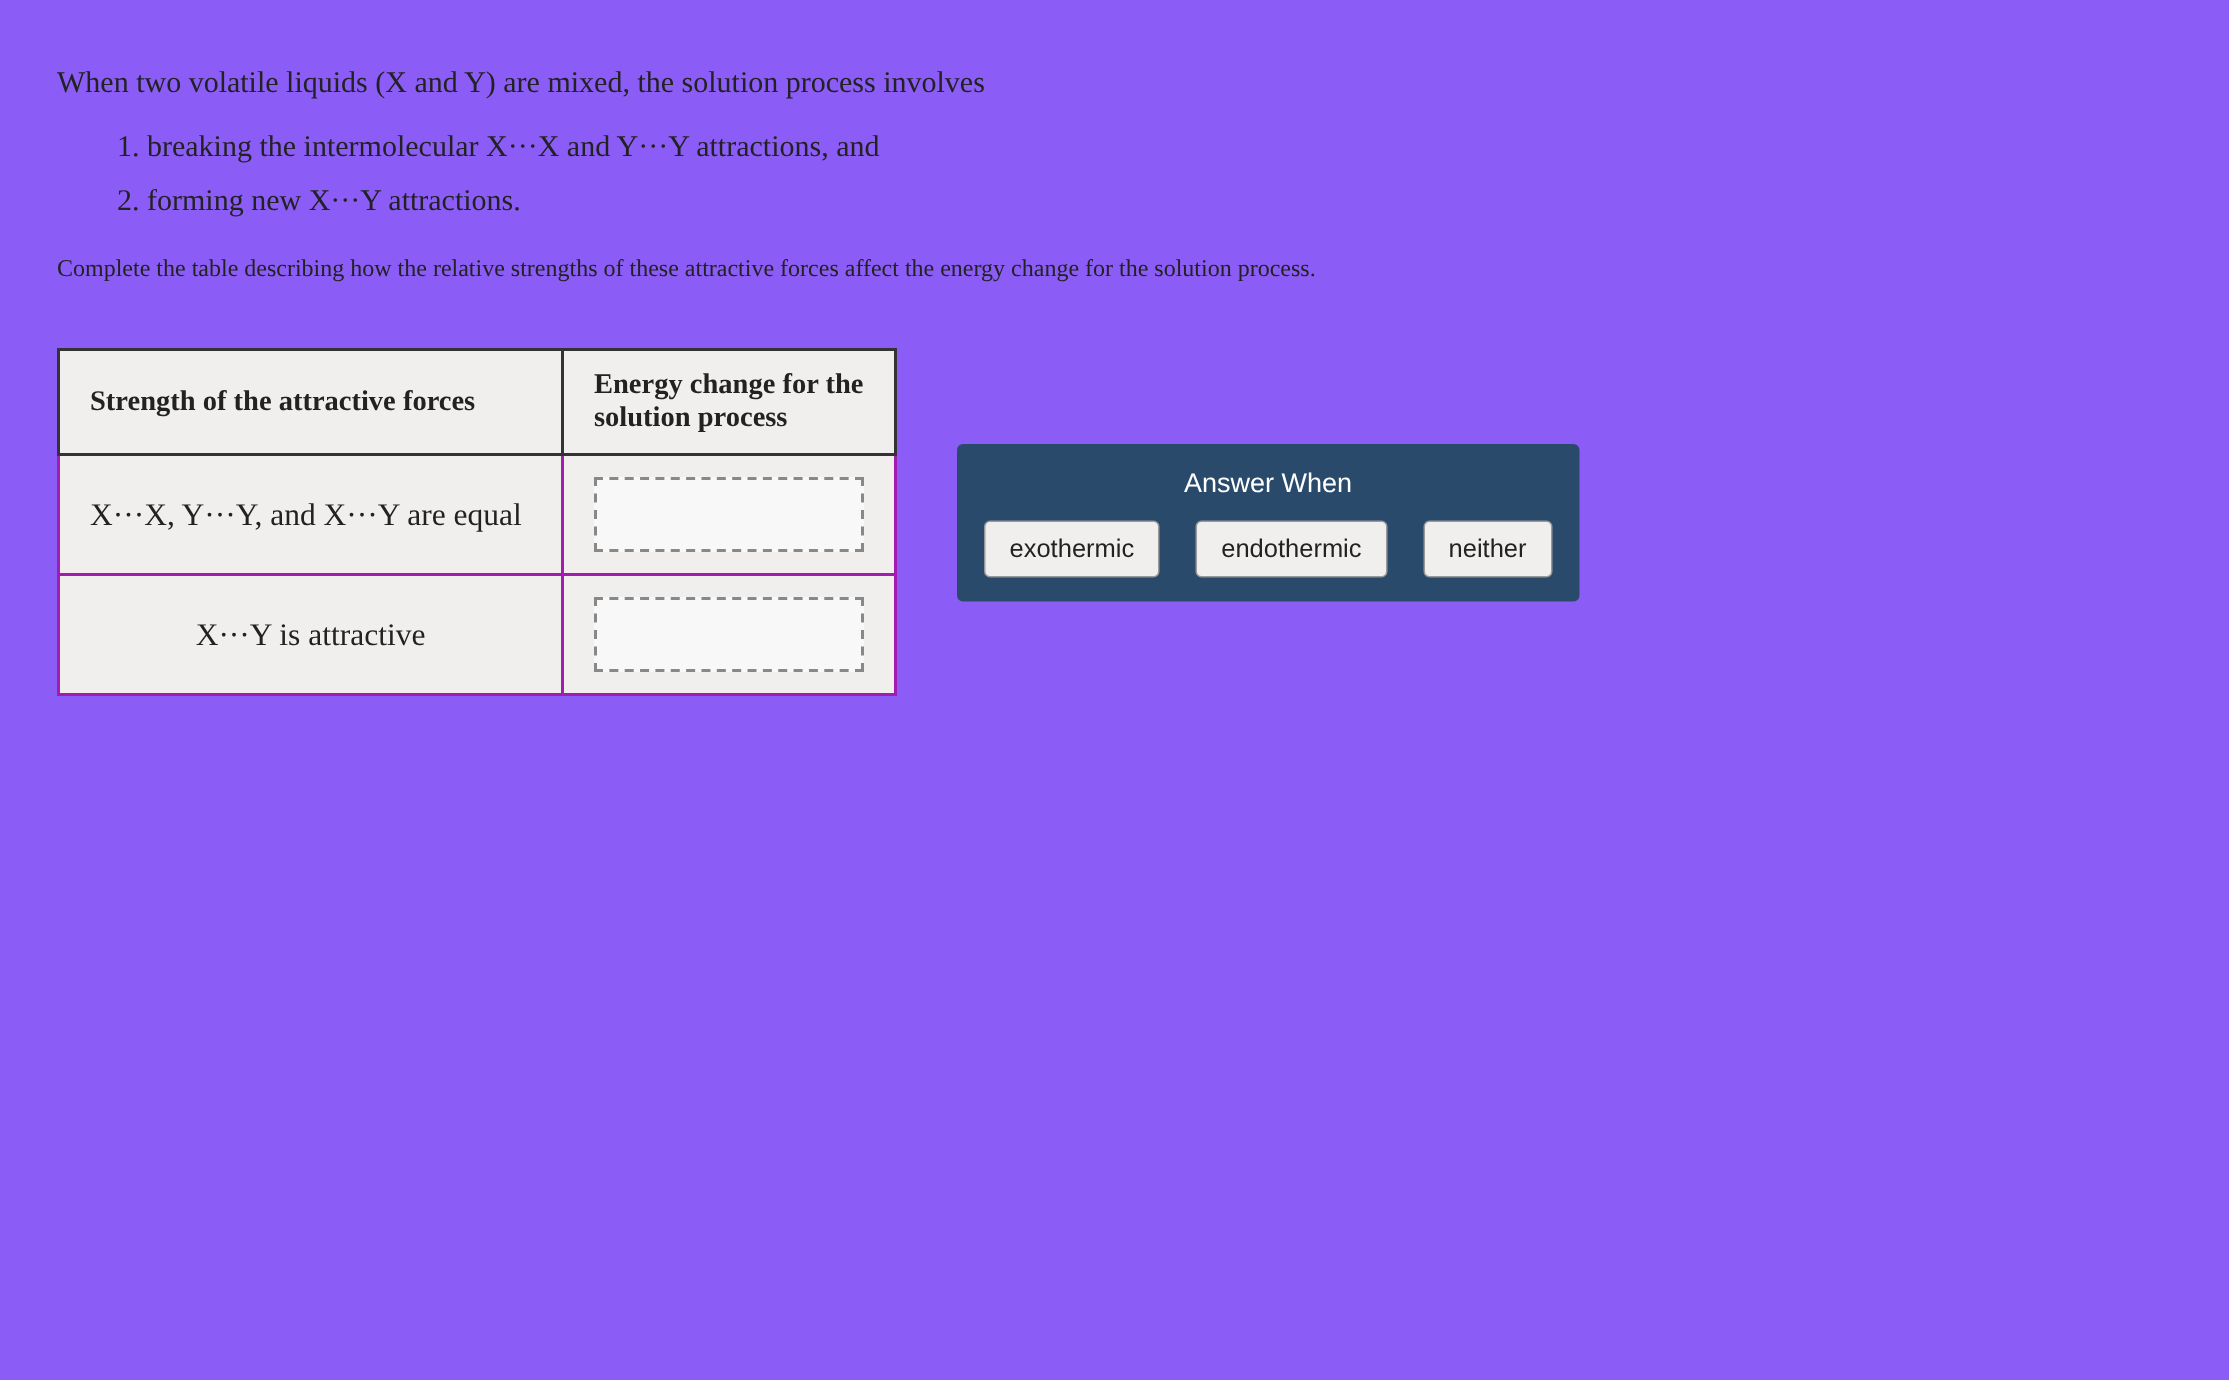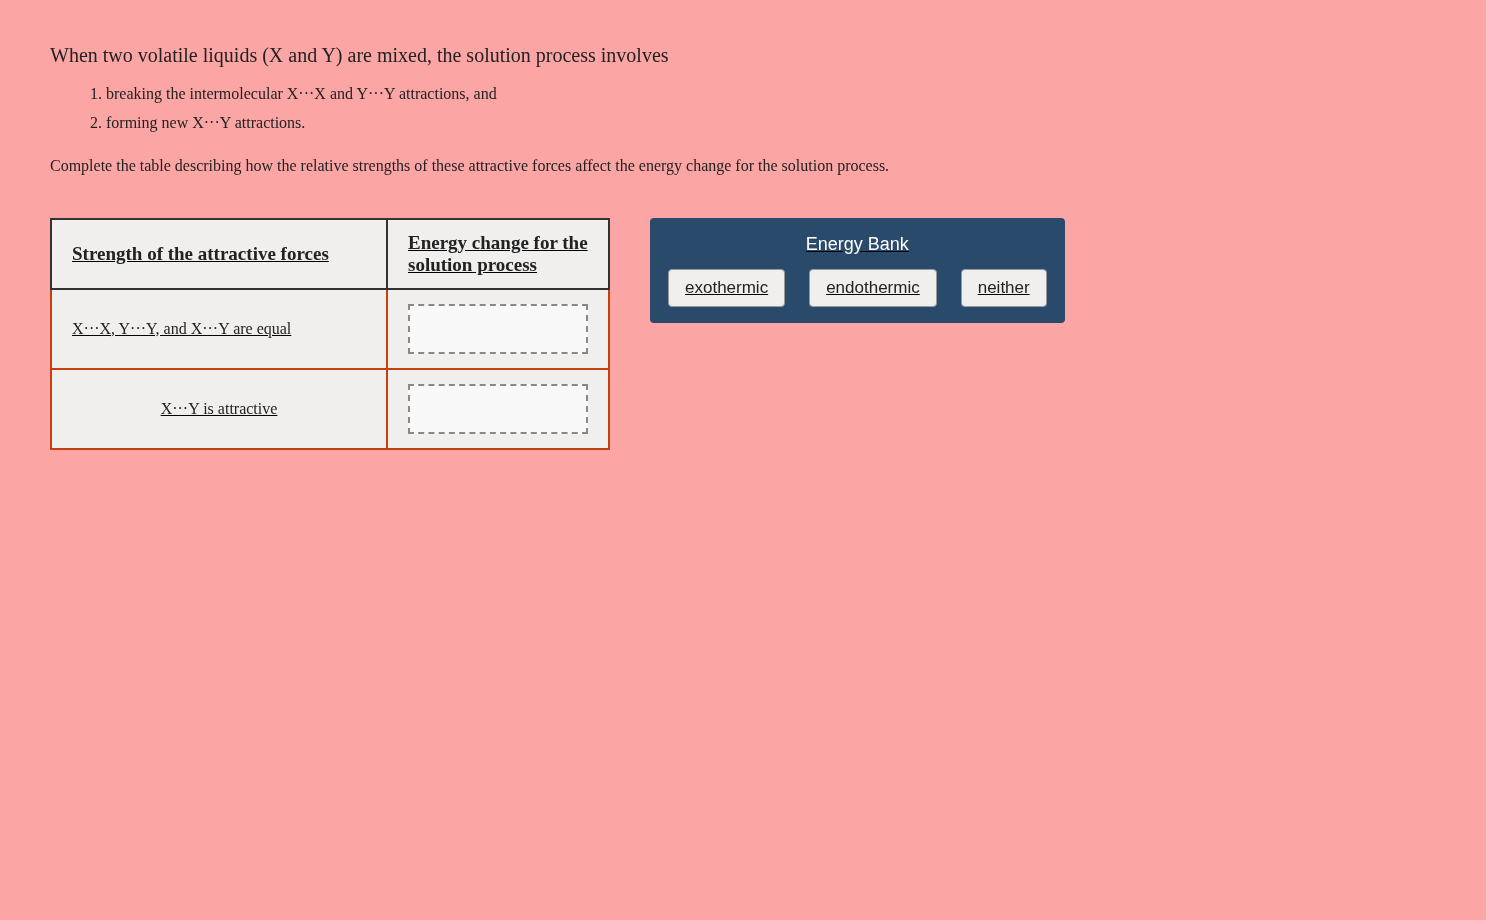--- a/index.html
+++ b/index.html
@@ -14,58 +14,57 @@
       background-color: #d0d0d0;
       font-family: Georgia, 'Times New Roman', serif;
       display: flex;
       align-items: flex-start;
       justify-content: center;
     }
 
     .page-container {
       width: 1486px;
       height: 920px;
-      background-color: #fca5a5;
-      padding: 40px 50px;
+      background-color: #8b5cf6;
+      padding: 40px 38px;
       position: relative;
     }
 
     .question-text {
       font-size: 20px;
       color: #222;
       line-height: 1.5;
       margin-bottom: 10px;
     }
 
     .numbered-list {
       margin-left: 40px;
       margin-bottom: 10px;
     }
 
     .numbered-item {
-      font-size: 16px;
+      font-size: 20px;
       color: #222;
       line-height: 1.8;
     }
 
     .complete-text {
       font-size: 16px;
       color: #222;
       line-height: 1.5;
       margin-top: 16px;
       margin-bottom: 40px;
       max-width: 1000px;
     }
 
     .content-area {
       display: flex;
-      align-items: flex-start;
+      align-items: center;
       gap: 40px;
       margin-top: 30px;
-      text-decoration: underline;
     }
 
     .table-wrapper {
       flex: 0 0 auto;
     }
 
     table {
       border-collapse: collapse;
       font-size: 19px;
       color: #222;
@@ -75,23 +74,23 @@
     table th {
       border: 2px solid #333;
       padding: 12px 20px;
       font-weight: bold;
       text-align: left;
       font-size: 19px;
       background: #f0efee;
     }
 
     table td {
-      border: 2px solid #c2410c;
+      border: 2px solid #a21caf;
       padding: 14px 20px;
-      font-size: 16px;
+      font-size: 21px;
       background: #f0efee;
     }
 
     .drop-cell {
       width: 200px;
       height: 64px;
       position: relative;
     }
 
     .drop-zone {
@@ -177,21 +176,21 @@
             <td style="text-align:center;">X···Y is attractive</td>
             <td class="drop-cell">
               <div class="drop-zone"></div>
             </td>
           </tr>
         </tbody>
       </table>
     </div>
 
     <div class="answer-bank">
-      <div class="answer-bank-title">Energy Bank</div>
+      <div class="answer-bank-title">Answer When</div>
       <div class="answer-bank-items">
         <div class="answer-chip">exothermic</div>
         <div class="answer-chip">endothermic</div>
         <div class="answer-chip">neither</div>
       </div>
     </div>
 
   </div>
 </div>
 

